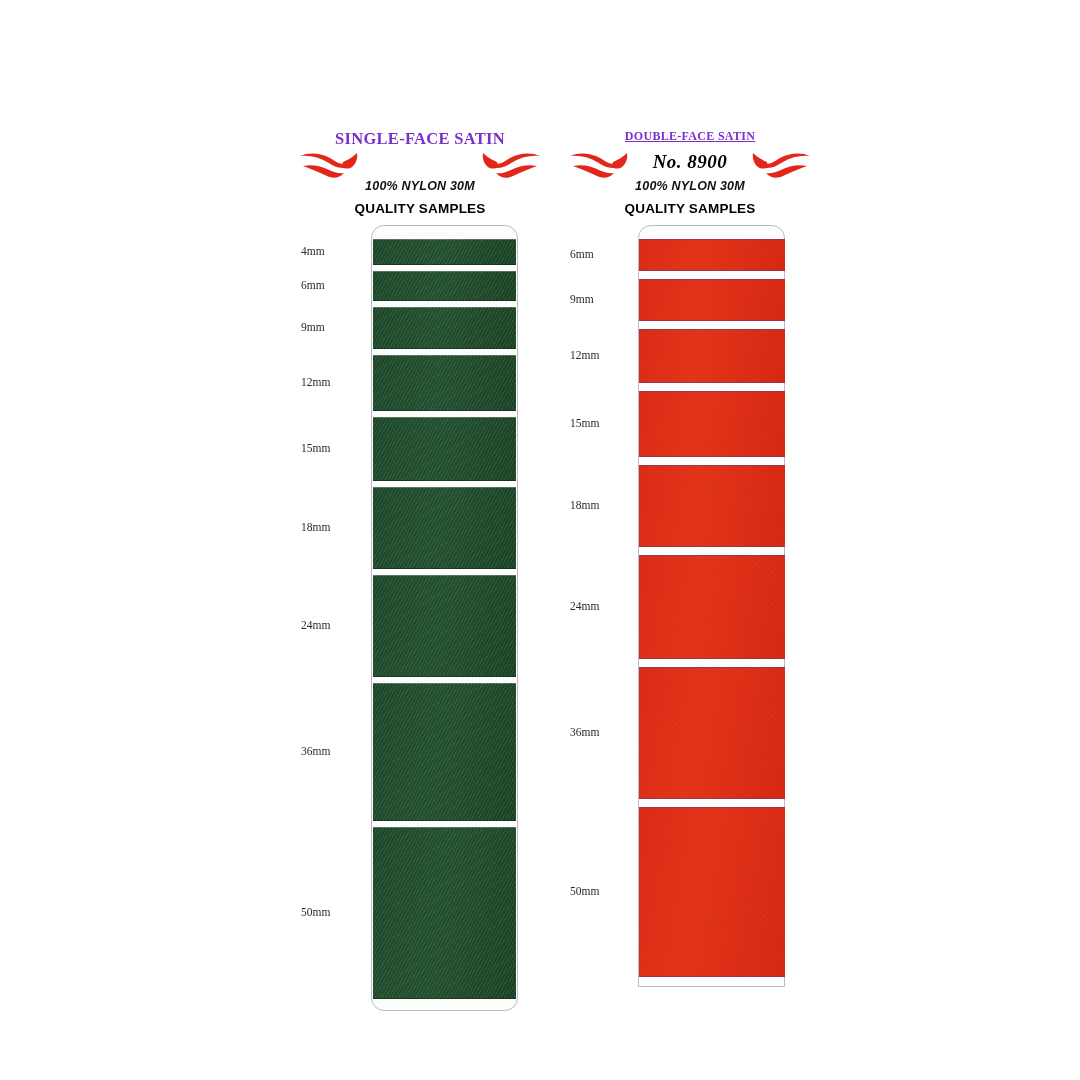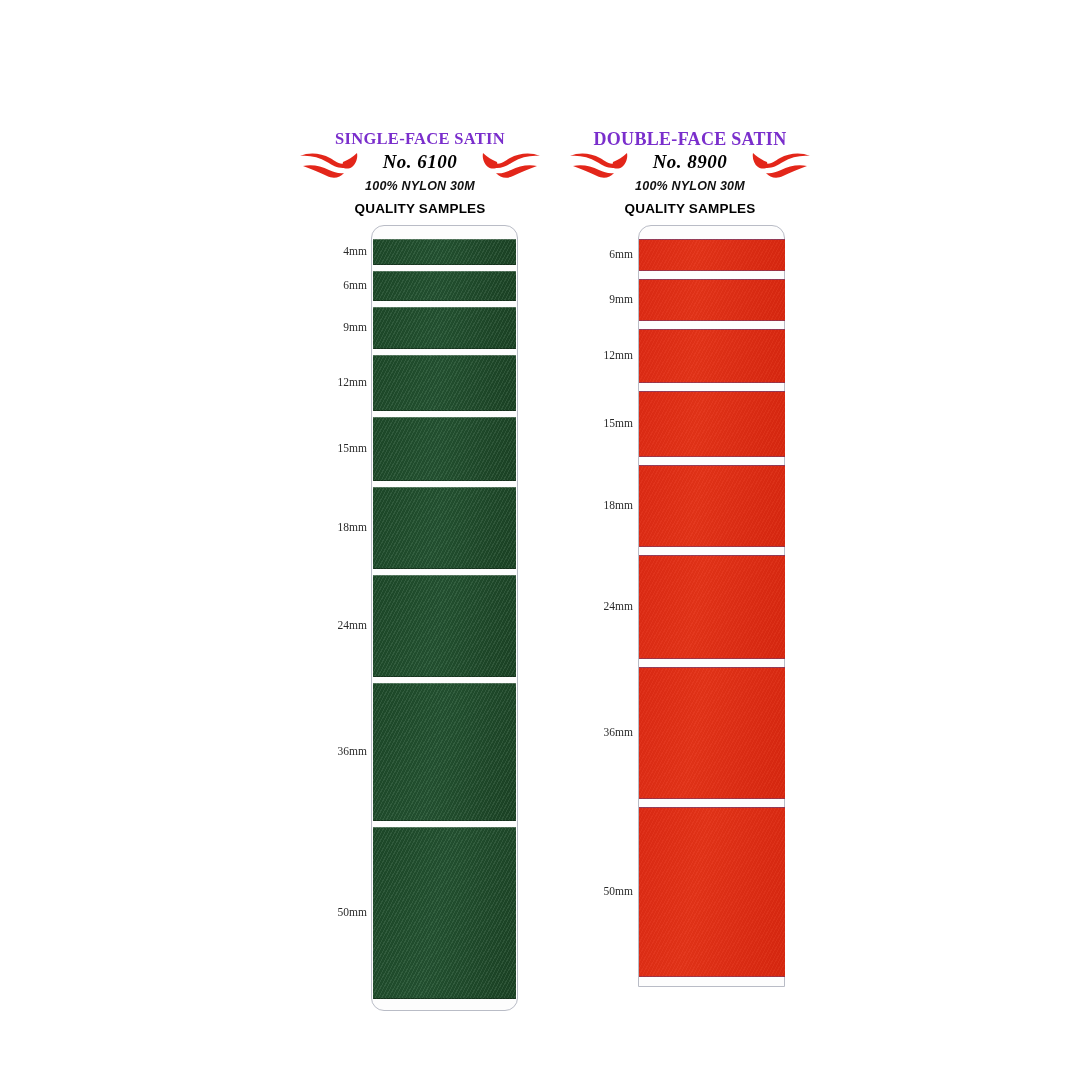--- a/index.html
+++ b/index.html
@@ -42,21 +42,21 @@
     left: 0; right: 0;
     top: 4px;
     text-align: center;
     font-family: "Liberation Serif", serif;
     font-weight: bold;
     font-size: 16.5px;
     letter-spacing: 0.3px;
     color: #7a2ecc;
     white-space: nowrap;
   }
-  .card--right .brand-title { font-size: 18px; }
+  .card--right .brand-title { font-size: 12px; text-decoration: underline; }
 
   .flourish-row {
     position: absolute;
     left: 0; right: 0;
     top: 24px;
     height: 34px;
   }
   .flourish {
     position: absolute;
     top: 0;
@@ -155,21 +155,21 @@
         rgba(0,0,0,0.025) 1px,
         rgba(0,0,0,0.025) 3px),
       linear-gradient(100deg, #de2a13 0%, #e43318 40%, #d9270f 100%);
     border-top: 1px solid rgba(90,70,140,0.55);
     border-bottom: 1px solid rgba(80,60,130,0.45);
   }
 
   .size-label {
     position: absolute;
     right: 0;
-    text-align: right;
+    text-align: left;
     font-family: "Liberation Serif", serif;
     font-size: 11.5px;
     color: #2a2a2a;
     white-space: nowrap;
   }
   .card--left  .size-label { width: 66px; }
   .card--right .size-label { width: 63px; }
 </style>
 </head>
 <body>
@@ -192,21 +192,20 @@
         </div>
         <div class="flourish flourish--r">
           <svg viewBox="0 0 62 34" width="62" height="34" aria-hidden="true">
             <path fill="#e3261a" d="M1,7 C10,3 22,4 31,9 C36,12 40,15 45,15 C50,15 54,12 57,8 C55,14 50,19 44,19 C38,19 33,16 28,13 C20,8 10,6 1,7 Z"></path>
             <path fill="#e3261a" d="M4,17 C13,15 22,17 30,21 C35,23 40,25 45,24 C41,29 34,30 28,27 C21,24 13,20 4,17 Z"></path>
             <path fill="#e3261a" d="M44,13 C49,11 54,8 58,4 C59,9 57,15 53,18 C50,20 46,20 43,18 Z"></path>
           </svg>
         </div>
       </div>
 
-      <div class="model-no">No. 6100</div>
 
       <div class="composition">100% NYLON  30M</div>
 
       <div class="quality">QUALITY SAMPLES</div>
     </div>
 
     <div class="swatch-stack" id="stack-left">
       <div class="board" id="board-left" style="height: 786px;"></div>
     <div class="ribbon green" style="left: 78px; width: 143px; top: 14px; height: 26px;"></div>
         <div class="size-label" style="right: 178px; top: 20px;">4mm</div>

